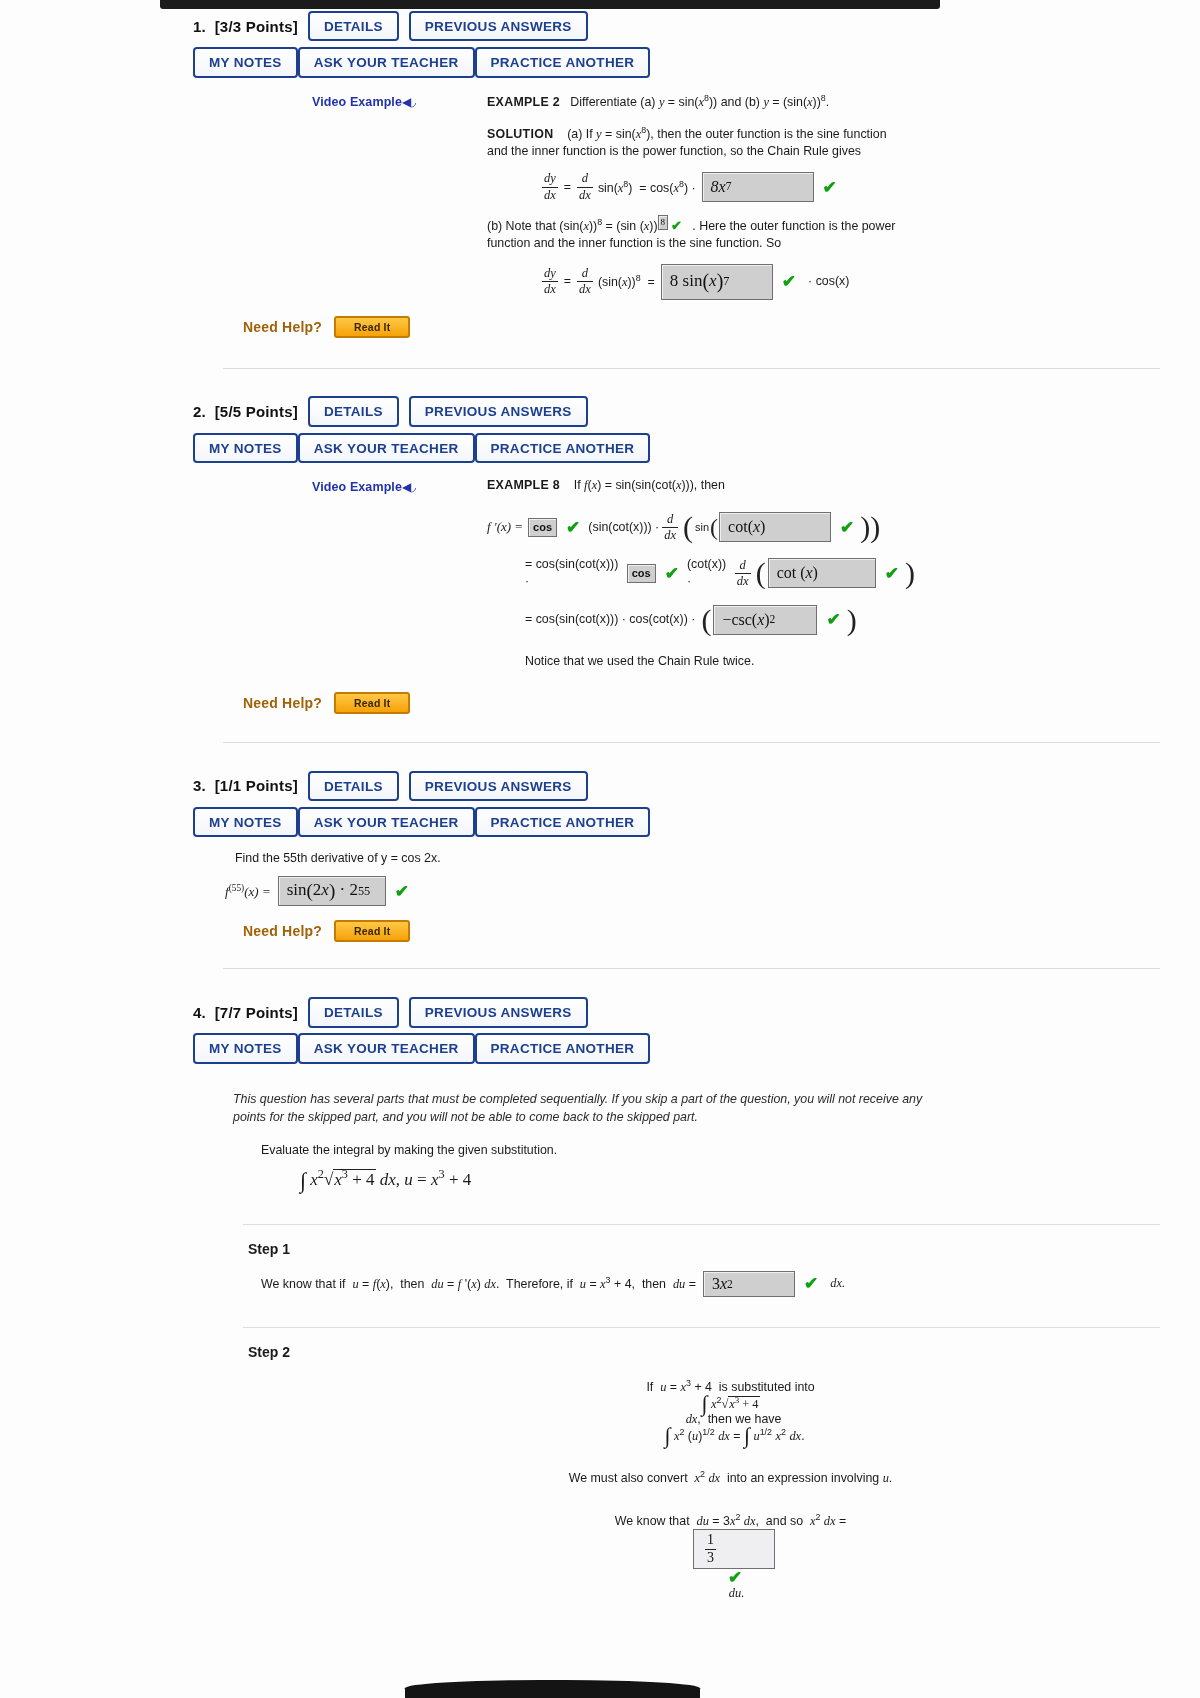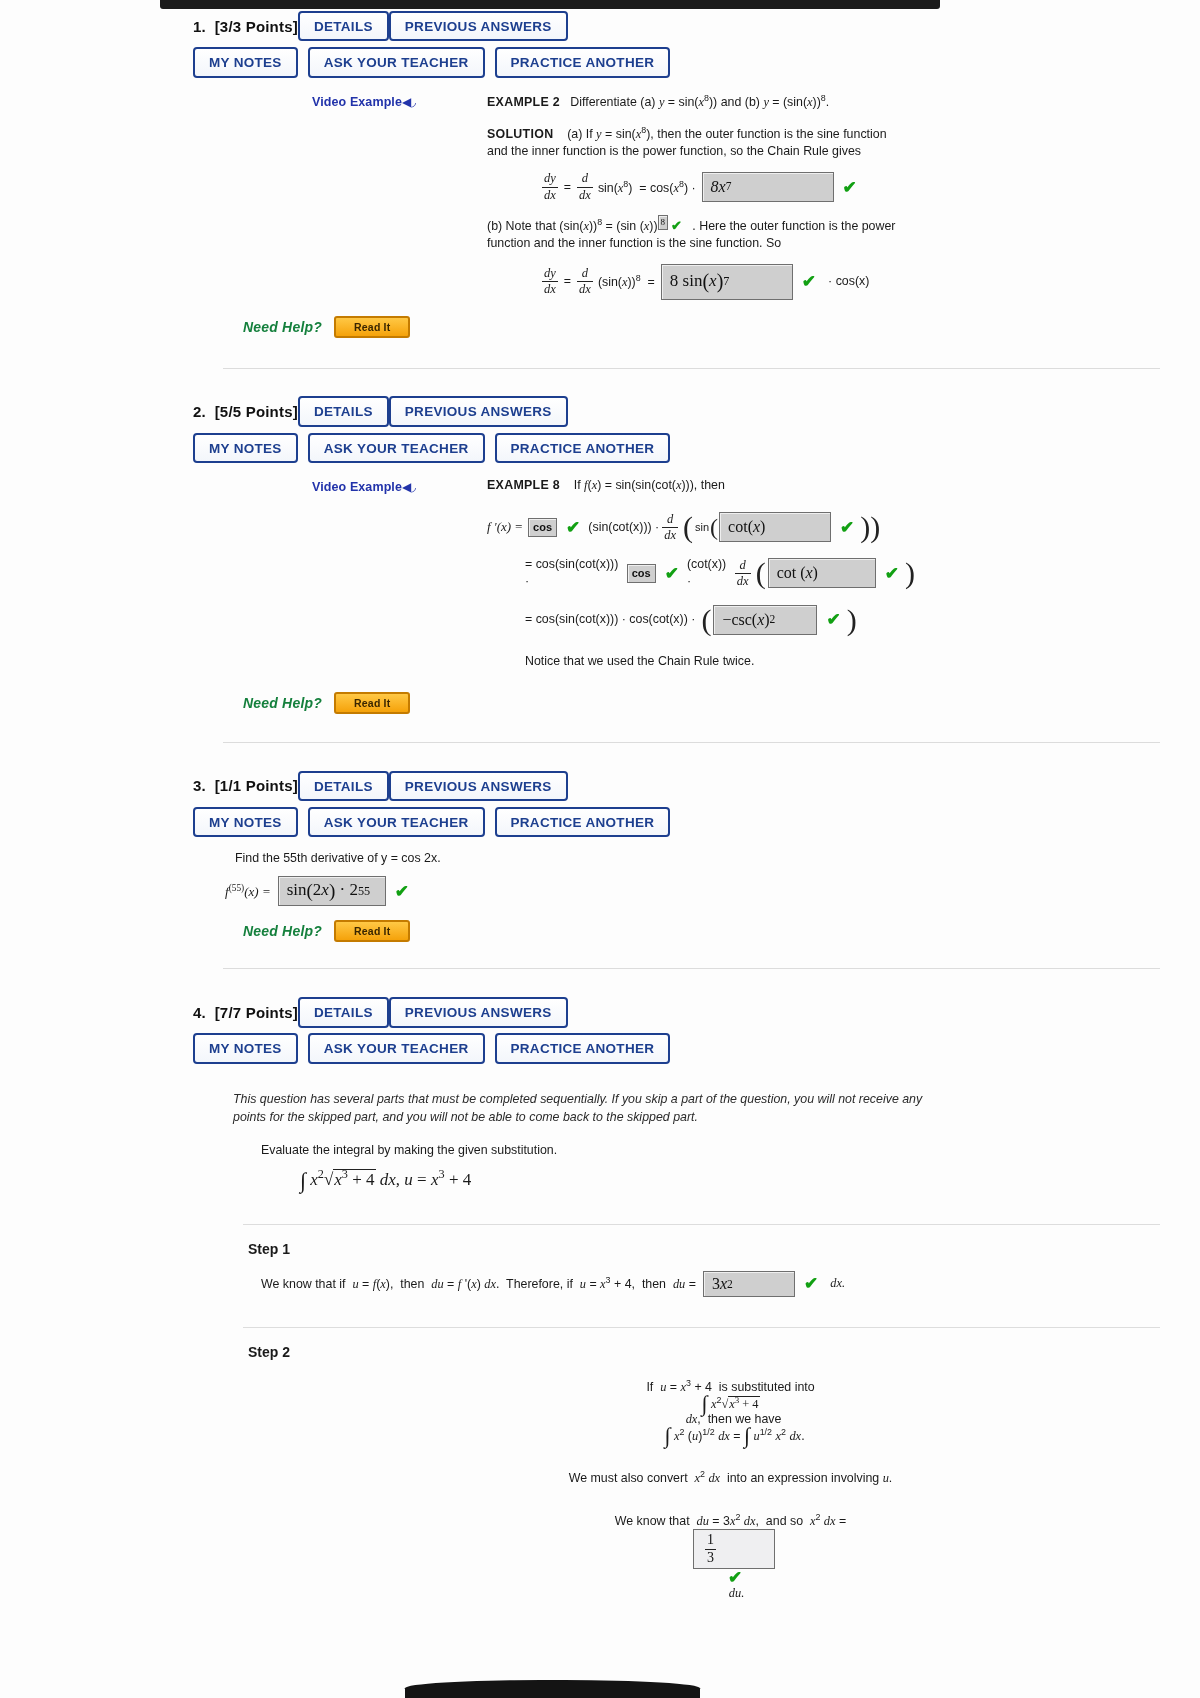--- a/index.html
+++ b/index.html
@@ -20,28 +20,28 @@
   .scan-band-bottom{
     position:absolute; left:405px; bottom:0; width:295px; height:18px;
     background:#141414; border-radius:46% 46% 0 0;
   }
 
   .page { position:absolute; left:0; top:9px; width:1200px; }
 
   
   .problem { position:relative; margin:0 0 14px 0; }
   .prob-head {
-    display:flex; align-items:center; 
+    display:flex; align-items:center; gap:10px;
     padding-left:193px; height:34px;
   }
   .prob-num {
     font-size:15px; font-weight:bold; color:#111; letter-spacing:.2px;
     white-space:nowrap; font-family:"Liberation Sans", sans-serif;
   }
-  .btnrow2 { display:flex; gap:10px; padding-left:193px; margin-top:4px; }
+  .btnrow2 { display:flex; gap:0; padding-left:193px; margin-top:4px; }
 
   .wa-btn{
     border:2px solid #1d3f8f;
     background:linear-gradient(#ffffff,#f3f6fb);
     color:#1d3f8f;
     font-weight:bold;
     font-size:13.5px;
     letter-spacing:.3px;
     border-radius:4px;
     padding:7px 14px 6px 14px;
@@ -86,28 +86,28 @@
     background:#cfcfcf;
     border:1.6px solid #6f6f6f;
     box-shadow:inset 1px 1px 0 #efefef;
     padding:3px 8px;
     min-height:26px;
     font-family:"Liberation Serif", serif;
     font-size:16px;
     color:#111;
     vertical-align:middle;
   }
-  .ansbox.wide{ width:132px; }
+  .ansbox.wide{ width:112px; }
   .ansbox.sm{ padding:1px 4px; font-size:11px; font-family:"Liberation Sans",sans-serif; font-weight:bold; min-height:17px;}
   .ansbox.tiny{ padding:0 2px; min-height:13px; font-size:9px; }
   .check{ color:#12a013; font-size:17px; font-weight:bold; margin-left:9px; line-height:1; }
 
   
   .needhelp{ display:flex; align-items:center; gap:12px; padding-left:243px; margin-top:16px; }
-  .needhelp .nh-label{ color:#15803d; font-weight:bold; font-size:14px; letter-spacing:.2px;font-style:italic; }
+  .needhelp .nh-label{ color:#a16207; font-weight:bold; font-size:14px; letter-spacing:.2px; }
   .readit{
     background:linear-gradient(#ffc845,#f5a20a);
     border:2px solid #c47b00;
     border-radius:3px;
     color:#3a2600; font-weight:bold; font-size:10.5px;
     padding:3px 18px; letter-spacing:.2px; cursor:pointer;
     font-family:"Liberation Sans", sans-serif;
   }
 
   

